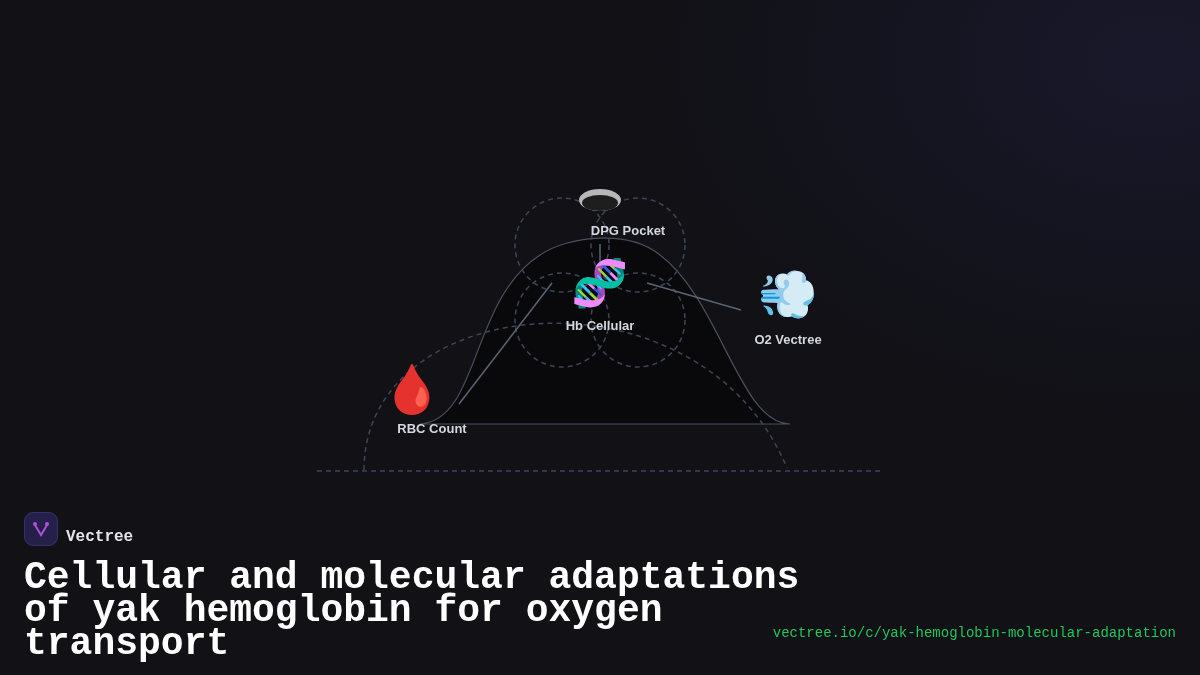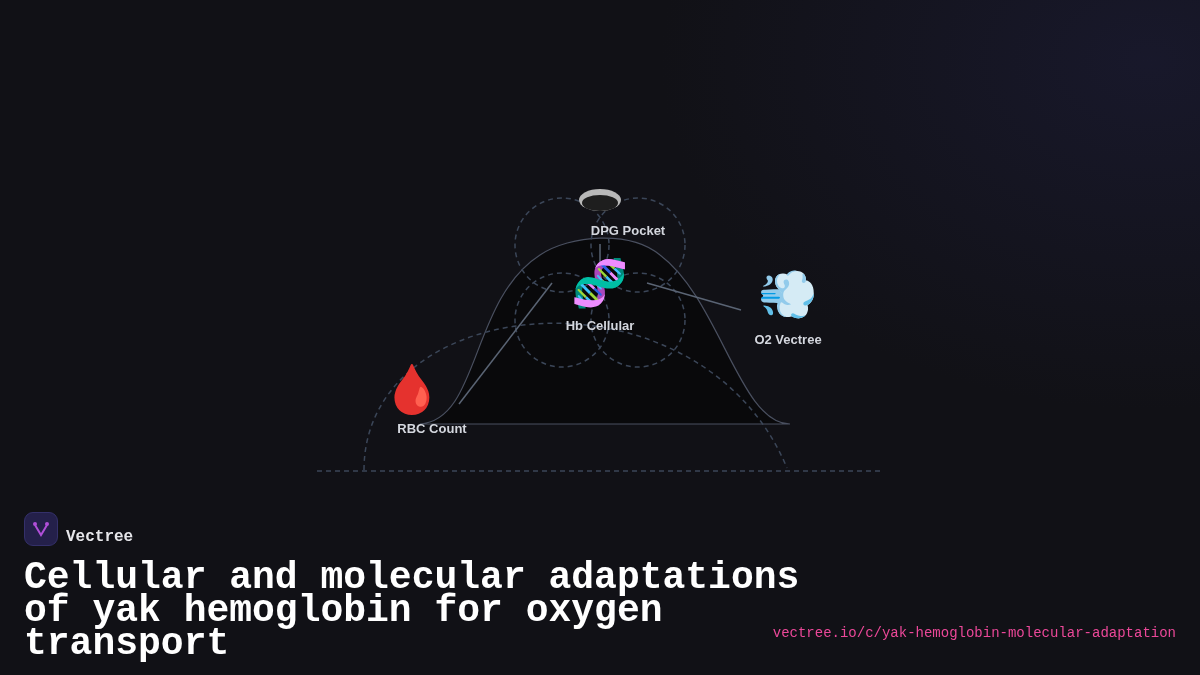--- a/index.html
+++ b/index.html
@@ -11,21 +11,21 @@
   .node-label{position:absolute;color:#d4d7de;font-weight:bold;font-size:13px;
     transform:translateX(-50%);white-space:nowrap;}
   .emoji{position:absolute;transform:translate(-50%,-50%);line-height:1;}
   .brand{position:absolute;left:24px;top:512px;display:flex;align-items:flex-end;gap:8px;}
   .logo{width:34px;height:34px;border-radius:9px;background:#24204a;border:1px solid #34306a;
     display:flex;align-items:center;justify-content:center;box-sizing:border-box;}
   .brand-name{font-family:"Liberation Mono",monospace;color:#e6e6ea;font-weight:bold;font-size:16px;}
   .title{position:absolute;left:12px;top:549px;width:780px;margin:12px;
     font-family:Liberation Mono, monospace;font-weight:bold;font-size:38px;line-height:33px;color:#ffffff;}
   .url{position:absolute;right:24px;top:625px;font-family:"Liberation Mono",monospace;
-    font-size:14px;color:#ec4899;}
+    font-size:14px;color:#22c55e;}
 </style>
 </head>
 <body>
 
 <div class="bg-glow"></div>
 
 <svg class="diagram" width="1200" height="675">
 
   <path d="M420,424 C480,420 470,300 540,255 C570,235 630,230 660,255 C720,300 740,424 790,424 Z" fill="#09090b" stroke="#4a5060" stroke-width="1.2"></path>
 

